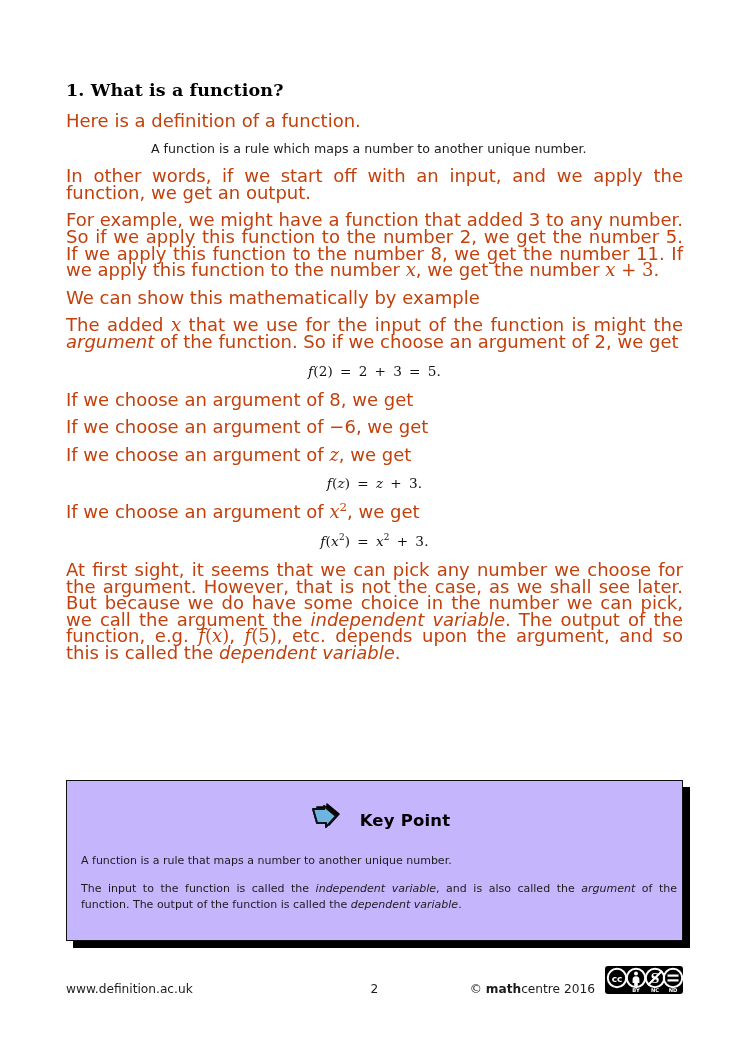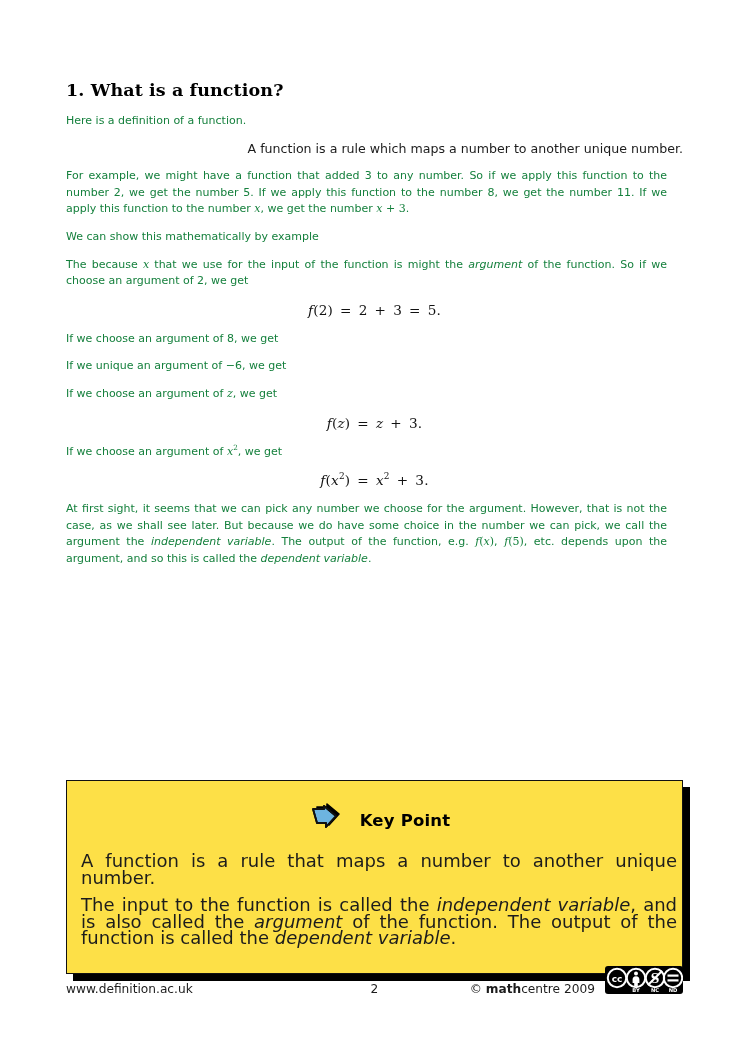--- a/index.html
+++ b/index.html
@@ -34,35 +34,34 @@
   h1.section-title {
     font-family: "DejaVu Serif", serif;
     font-weight: bold;
     font-size: 17.5px;
     letter-spacing: 0.1px;
     margin: 0 0 13px 0;
     color: #000;
   }
 
   p.body {
-    font-size: 11px;
+    font-size: 18px;
     line-height: 16.6px;
-    margin: 0 16px 11px 0;
+    margin: 0 0 11px 0;
     text-align: justify;
-    color: #15803d;
+    color: #c2410c;
   }
   p.body.last { margin-bottom: 0; }
 
   p.definition {
     font-size: 12.6px;
     line-height: 16.6px;
     margin: 0 0 11px 0;
     padding-left: 85px;
     color: #1c1c1c;
-    text-align: right;
   }
 
   .formula {
     font-family: "DejaVu Serif", serif;
     font-size: 13.6px;
     text-align: center;
     margin: 12px 0 13px 0;
     color: #111;
     letter-spacing: 0.2px;
   }
@@ -77,42 +76,42 @@
   
   .keypoint-wrap {
     position: absolute;
     left: 66px;
     top: 780px;
     width: 617px;
   }
   .keypoint-box {
     position: relative;
     border: 1.2px solid #111;
-    background: #fde047;
+    background: #c4b5fd;
     box-shadow: 7px 7px 0 0 #000;
     padding: 14px 5px 16px 14px;
     box-sizing: border-box;
   }
   .keypoint-header {
     display: flex;
     align-items: center;
     justify-content: center;
     gap: 12px;
     margin: 8px 0 16px 0;
   }
   .keypoint-title {
     font-size: 16.5px;
     font-weight: bold;
     color: #000;
     letter-spacing: 0.2px;
   }
   .kp-icon { width: 40px; height: 34px; display: block; }
 
   .keypoint-box p {
-    font-size: 18px;
+    font-size: 11px;
     line-height: 16.6px;
     margin: 0 0 11px 0;
     text-align: justify;
     color: #1c1c1c;
   }
   .keypoint-box p.last { margin-bottom: 10px; }
 
   
   .footer {
     position: absolute;
@@ -151,34 +150,35 @@
 <div class="page">
 
   <div class="content">
 
     <h1 class="section-title">1. What is a function?</h1>
 
     <p class="body">Here is a definition of a function.</p>
 
     <p class="definition">A function is a rule which maps a number to another unique number.</p>
 
+    <p class="body">In other words, if we start off with an input, and we apply the function, we get an output.</p>
 
     <p class="body"><span>For example, we might have a function that added 3 to any number.  So if we apply this function to the number 2, we get the number 5.  If we apply this function to the number 8, we get the number 11. If we apply this function to the number </span><span class="mi">x</span><span>, we get the number </span><span class="mn"><span class="mi">x</span><span class="op"> + </span>3</span><span>.</span></p>
 
     <p class="body">We can show this mathematically by example</p>
 
 
-    <p class="body"><span>The because </span><span class="mi">x</span><span> that we use for the input of the function is might the </span><em class="term">argument</em><span> of the function. So if we choose an argument of 2, we get</span></p>
+    <p class="body"><span>The added </span><span class="mi">x</span><span> that we use for the input of the function is might the </span><em class="term">argument</em><span> of the function. So if we choose an argument of 2, we get</span></p>
 
     <div class="formula"><span class="mi">f</span>(2)<span class="op"> = </span>2<span class="op"> + </span>3<span class="op"> = </span>5.</div>
 
     <p class="body">If we choose an argument of 8, we get</p>
 
 
-    <p class="body">If we unique an argument of −6, we get</p>
+    <p class="body">If we choose an argument of −6, we get</p>
 
 
     <p class="body"><span>If we choose an argument of </span><span class="mi">z</span><span>, we get</span></p>
 
     <div class="formula"><span class="mi">f</span>(<span class="mi">z</span>)<span class="op"> = </span><span class="mi">z</span><span class="op"> + </span>3.</div>
 
     <p class="body"><span>If we choose an argument of </span><span class="mi">x</span><sup class="exp mn">2</sup><span>, we get</span></p>
 
     <div class="formula"><span class="mi">f</span>(<span class="mi">x</span><sup class="exp">2</sup>)<span class="op"> = </span><span class="mi">x</span><sup class="exp">2</sup><span class="op"> + </span>3.</div>
 
@@ -205,21 +205,21 @@
 
     </div>
   </div>
 
   <div class="footer">
 
     <span class="footer-url">www.definition.ac.uk</span>
 
     <span class="footer-page">2</span>
 
-    <span class="footer-copy"><span>©</span>&nbsp;<b>math</b><span>centre</span>&nbsp;<span>2009</span></span>
+    <span class="footer-copy"><span>©</span>&nbsp;<b>math</b><span>centre</span>&nbsp;<span>2016</span></span>
 
     <svg class="cc-badge" viewBox="0 0 78 28">
       <rect x="0" y="0" width="78" height="28" rx="3" fill="#000"></rect>
 
       <circle cx="12" cy="12" r="9.2" fill="none" stroke="#fff" stroke-width="2"></circle>
       <text x="12" y="16" font-family="'DejaVu Sans', sans-serif" font-size="9" font-weight="bold" fill="#fff" text-anchor="middle">cc</text>
 
       <circle cx="31" cy="12" r="9.2" fill="none" stroke="#fff" stroke-width="2"></circle>
       <circle cx="31" cy="7.5" r="2" fill="#fff"></circle>
       <path d="M31 10.2 c-2.4 0 -3.4 1.3 -3.4 3.2 l0 3.6 l1.6 0 l0 3.6 l3.6 0 l0 -3.6 l1.6 0 l0 -3.6 c0 -1.9 -1 -3.2 -3.4 -3.2 z" fill="#fff"></path>

